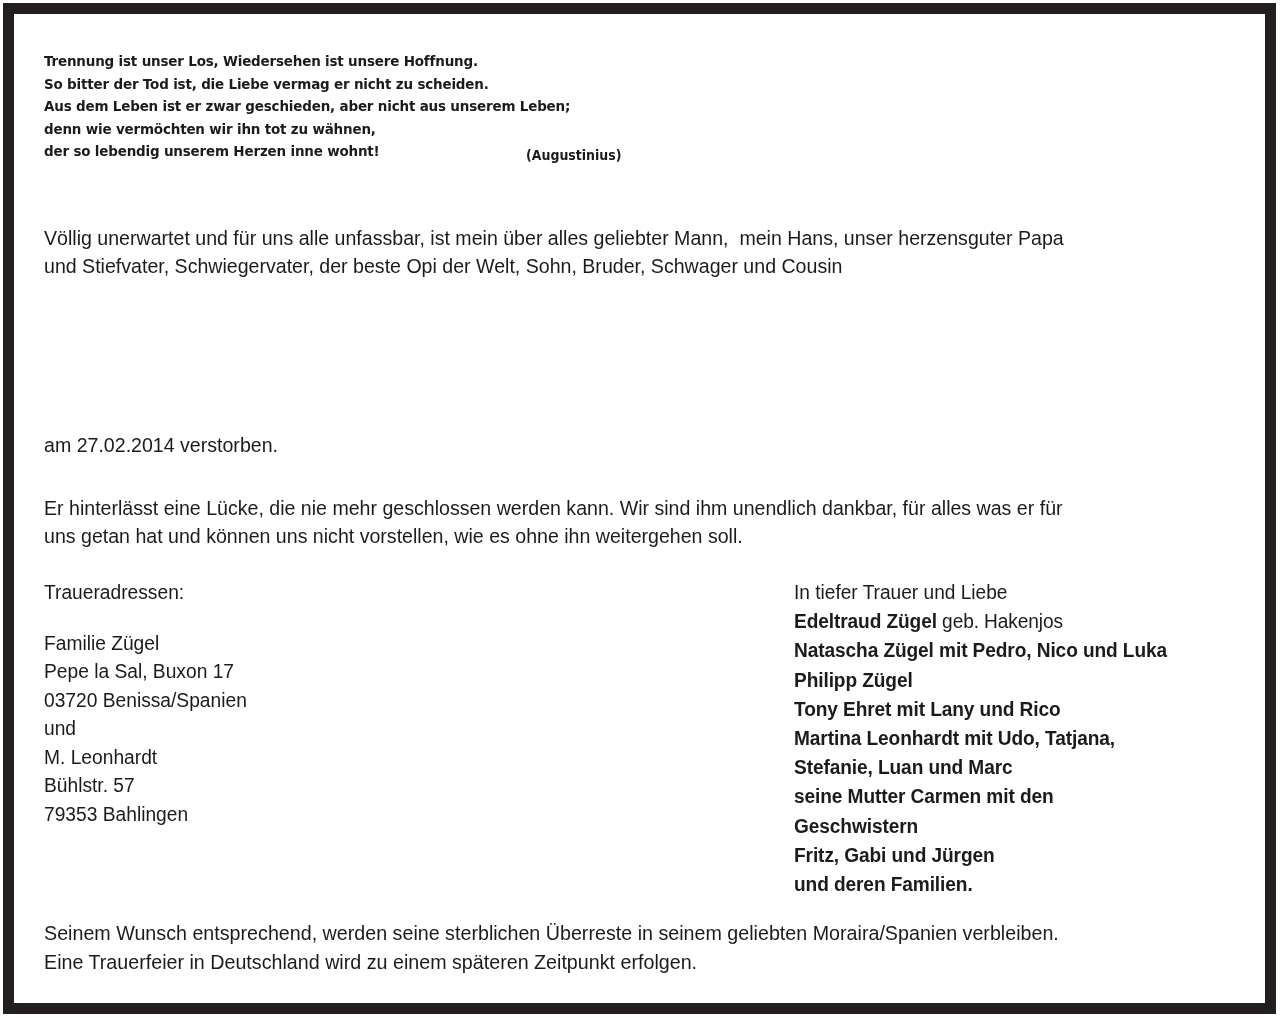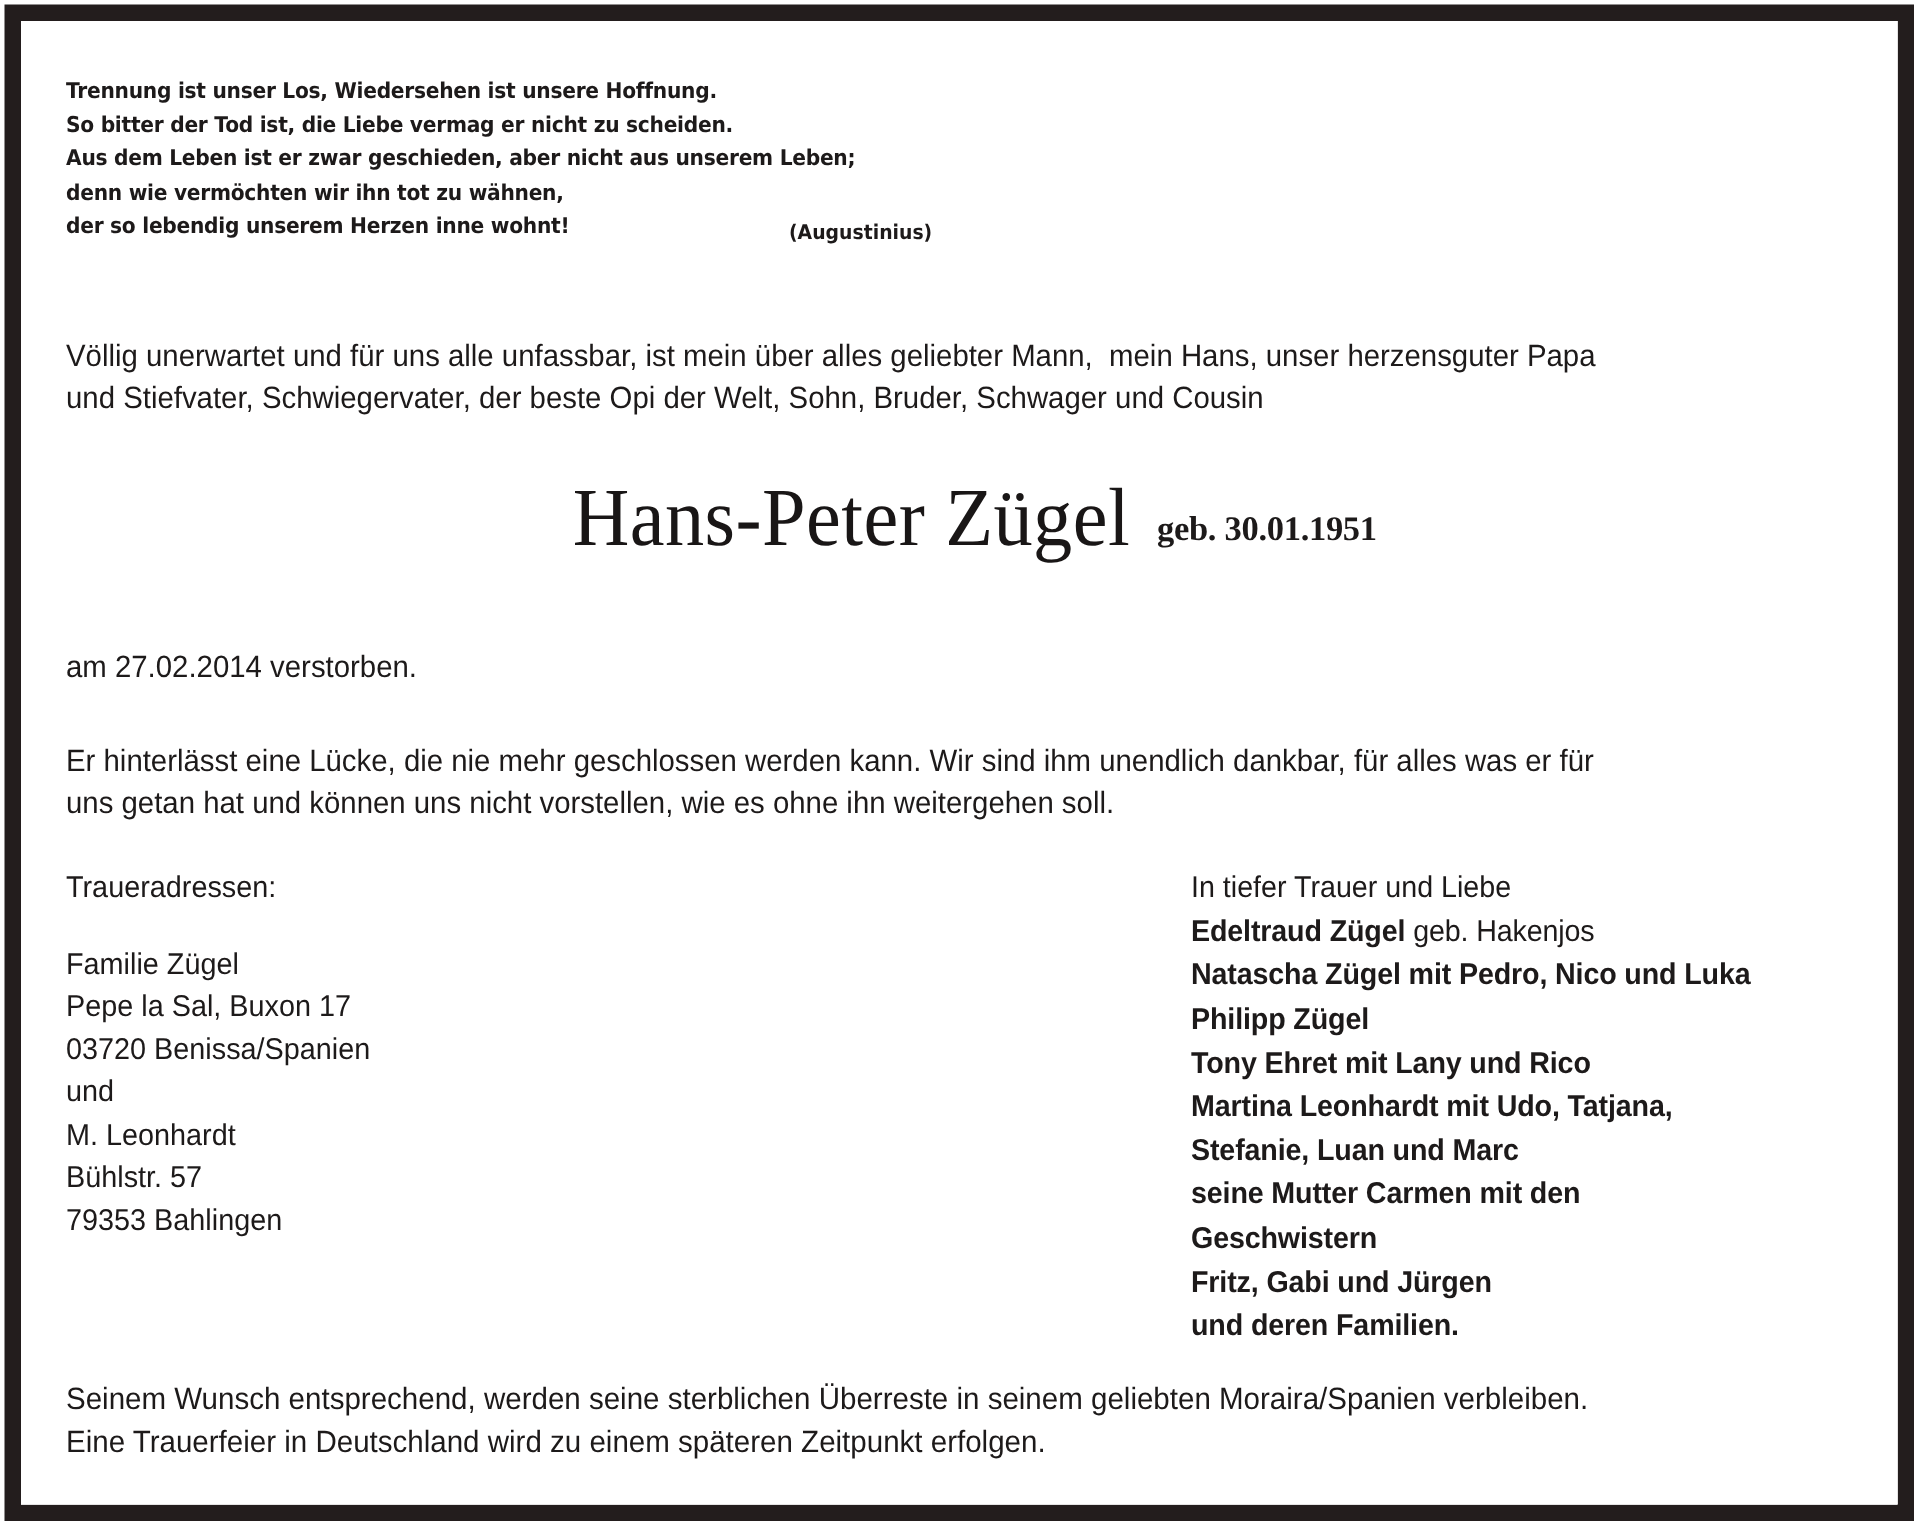--- a/index.html
+++ b/index.html
@@ -232,23 +232,20 @@
           <div class="poem-line">der so lebendig unserem Herzen inne wohnt!</div>
         </div>
 
         <div class="attribution">(Augustinius)</div>
 
         <div class="intro">
           <div class="intro-line">Völlig unerwartet und für uns alle unfassbar, ist mein über alles geliebter Mann,  mein Hans, unser herzensguter Papa</div>
           <div class="intro-line">und Stiefvater, Schwiegervater, der beste Opi der Welt, Sohn, Bruder, Schwager und Cousin</div>
         </div>
 
-        <div class="name-block">
-          <span class="deceased-name">Hans-Peter Zügel</span><span class="birth-info">geb. 30.01.1951</span>
-        </div>
 
         <div class="death-line">am 27.02.2014 verstorben.</div>
 
         <div class="tribute">
           <div class="tribute-line">Er hinterlässt eine Lücke, die nie mehr geschlossen werden kann. Wir sind ihm unendlich dankbar, für alles was er für</div>
           <div class="tribute-line">uns getan hat und können uns nicht vorstellen, wie es ohne ihn weitergehen soll.</div>
         </div>
 
         <div class="columns">
 

